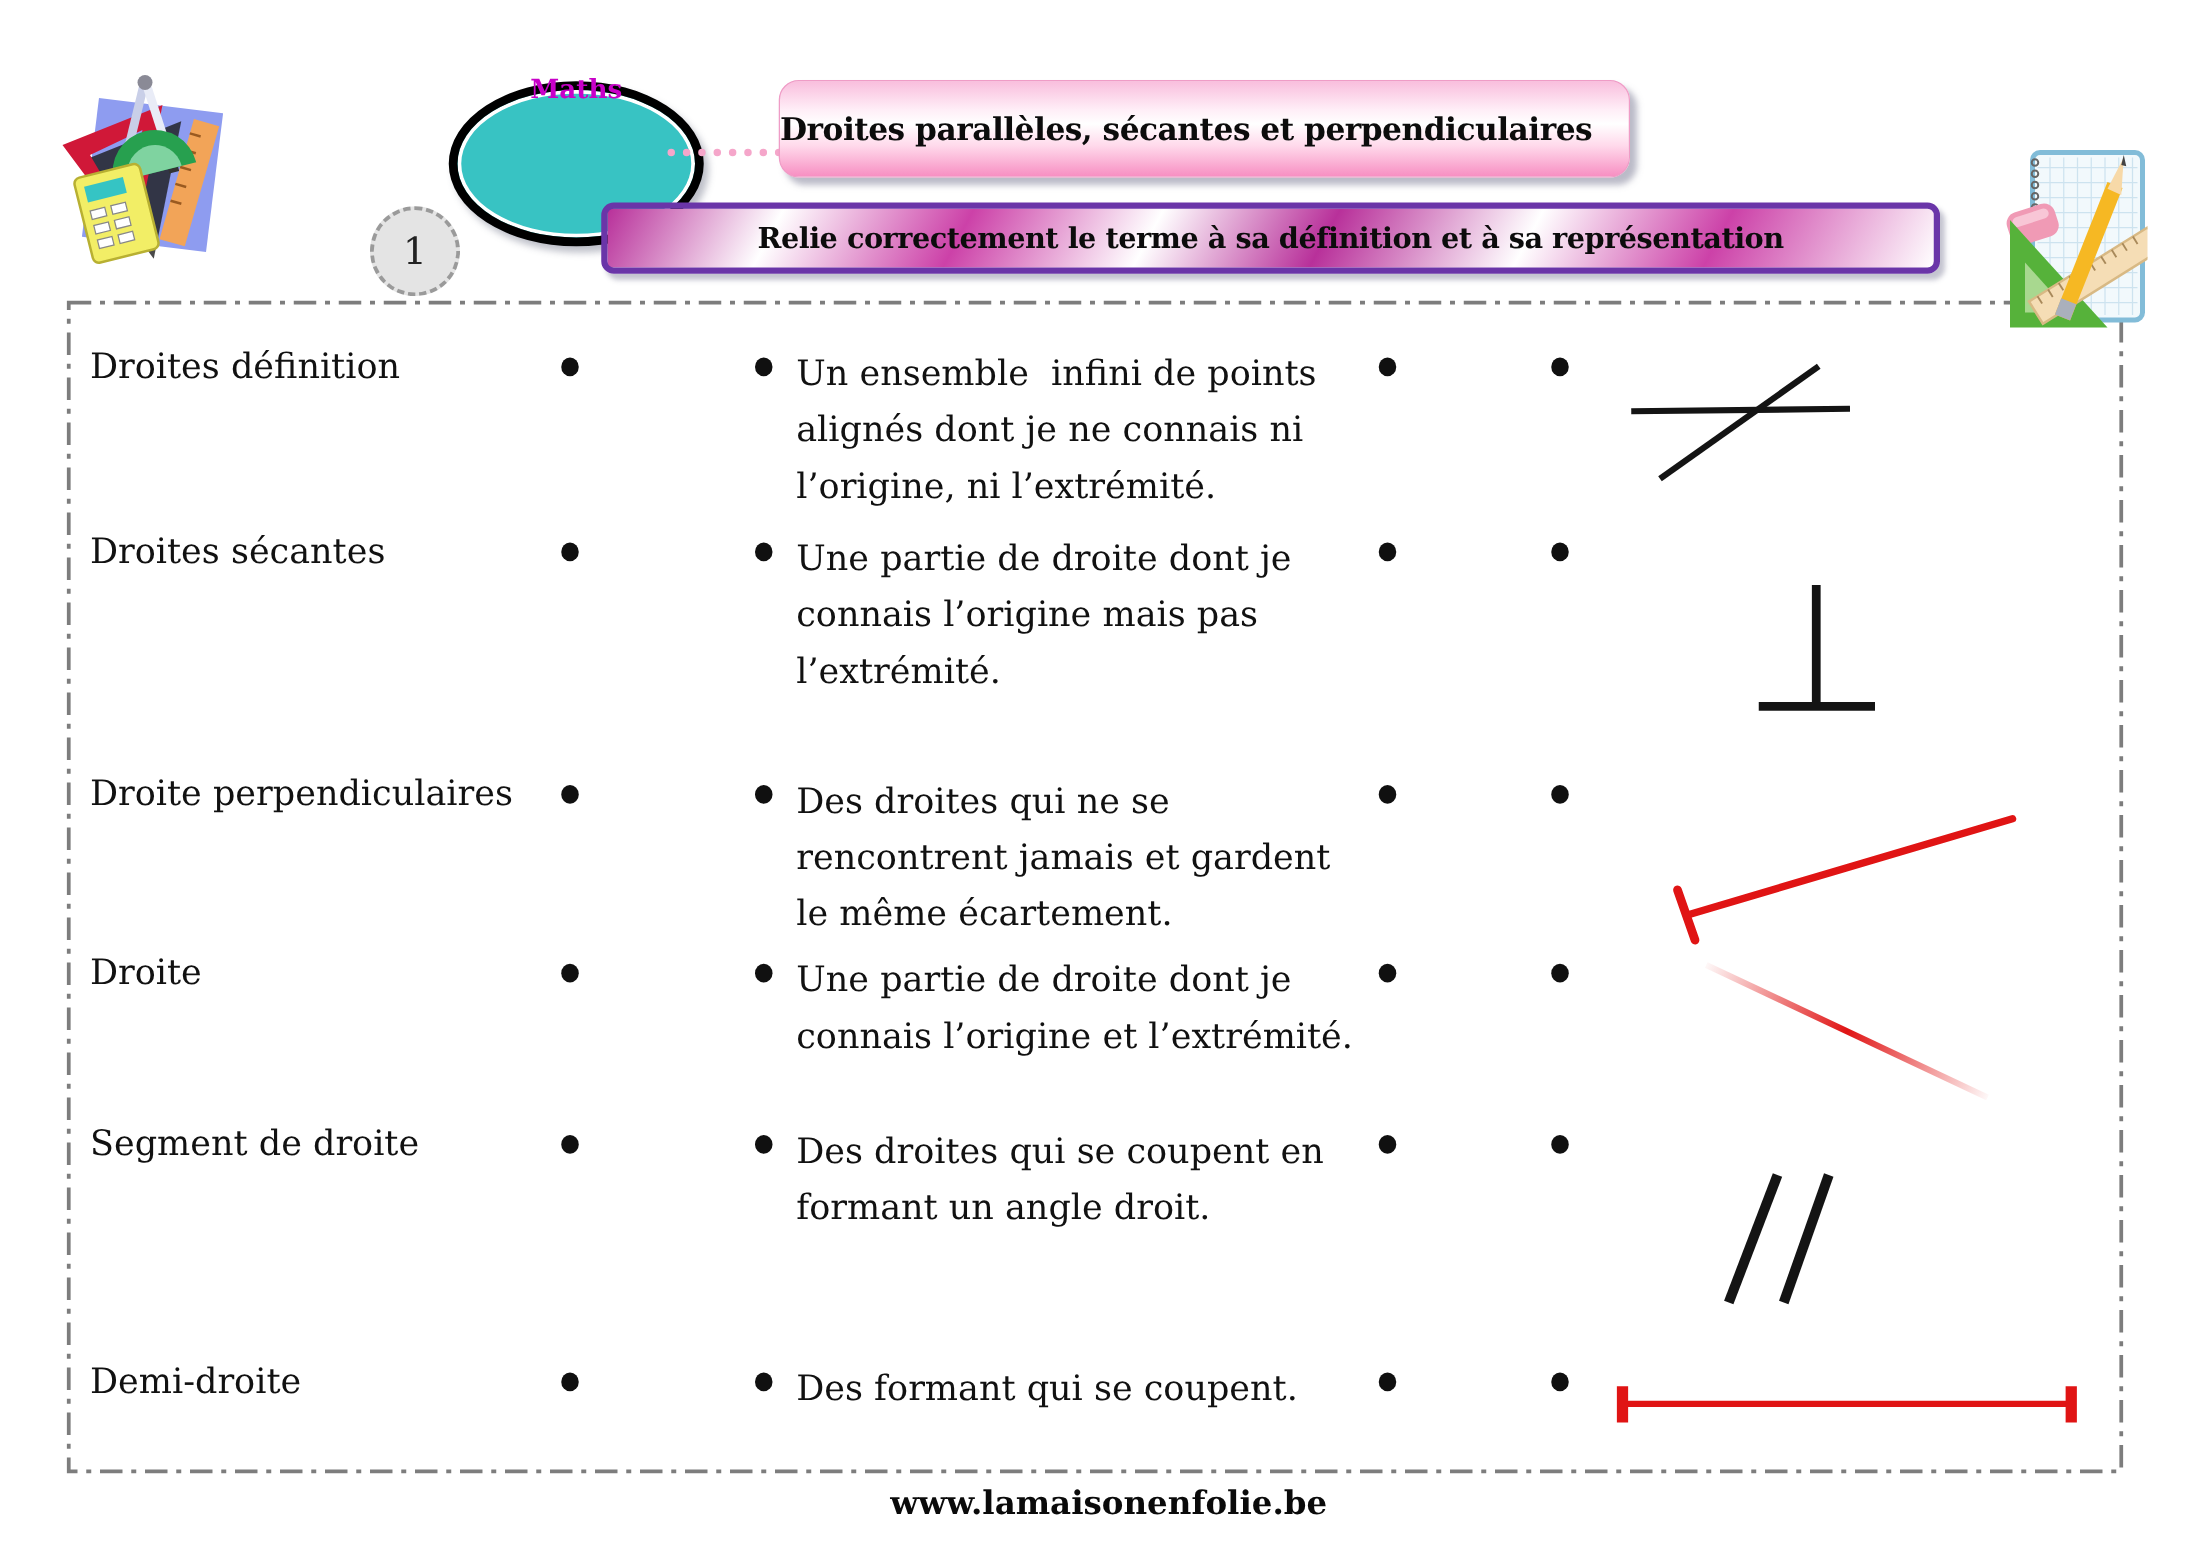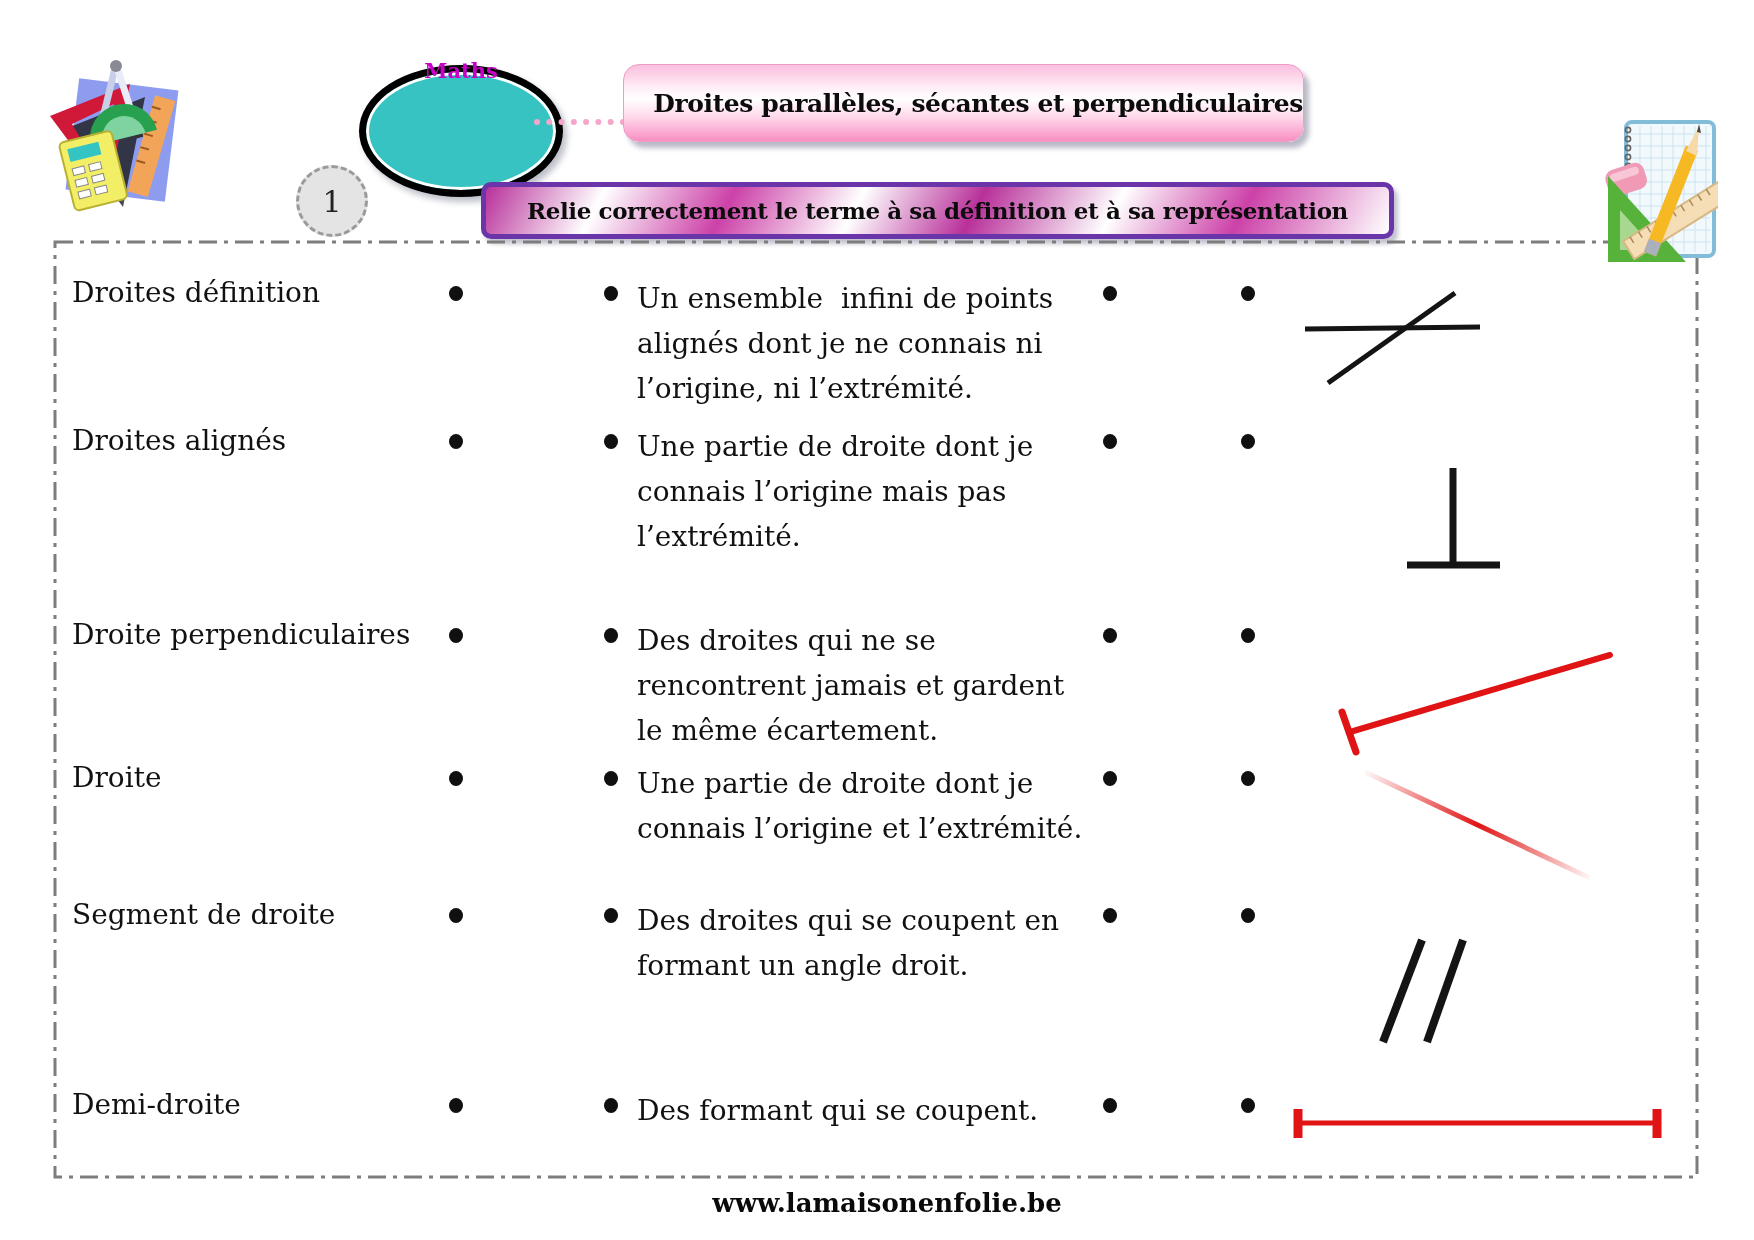--- a/index.html
+++ b/index.html
@@ -24,37 +24,37 @@
   .connector {
     position:absolute; left:534px; top:119px; width:92px; height:0;
     border-top:6px dotted #f5a6ca;
   }
 
   .title-banner {
     position:absolute; left:623px; top:64px; width:679px; height:76px;
     border-radius:16px; border:1px solid #ef9cc6;
     background:linear-gradient(180deg,#f9bedd 0%, #ffeef7 30%, #ffffff 45%, #ffd9eb 68%, #f78fc2 100%);
     box-shadow:5px 6px 5px rgba(120,120,145,.5);
-    display:flex; align-items:center; justify-content:flex-end;
+    display:flex; align-items:center; justify-content:flex-start;
   }
   .title-banner span { font-weight:bold; font-size:25px; letter-spacing:-0.4px; white-space:nowrap; color:#0c0c0c; }
 
   .exercise-number {
     position:absolute; left:296px; top:165px; width:66px; height:66px;
     background:#e4e4e4; border:3px dashed #9a9a9a; border-radius:50%;
     display:flex; align-items:center; justify-content:center;
     font-size:30px; color:#222;
   }
 
   .instruction-banner {
-    position:absolute; left:481px; top:162px; width:913px; height:57px;
+    position:absolute; left:481px; top:162px; width:1071px; height:57px;
     border:5px solid #6a35a8; border-radius:10px; box-sizing:border-box;
     background:linear-gradient(118deg,#b8309a 0%, #ffffff 13%, #cc41a8 27%, #ffffff 41%, #b8309a 54%, #ffffff 69%, #cc41a8 83%, #ffffff 100%);
     box-shadow:4px 5px 4px rgba(125,125,150,.45);
-    display:flex; align-items:center; justify-content:center;margin-top:20px;
+    display:flex; align-items:center; justify-content:center;
   }
   .instruction-banner span { font-weight:bold; font-size:23px; letter-spacing:-0.4px; white-space:nowrap; color:#0c0c0c; }
 
   
   .border-svg { position:absolute; left:50px; top:236px; }
 
   .row { position:absolute; left:0; width:1754px; height:0; }
   .term { position:absolute; left:72px; top:0; font-size:28px; white-space:nowrap; }
   .def  { position:absolute; left:637px; top:0; font-size:28px; line-height:45px; white-space:pre-line; }
   .dot  {
@@ -191,21 +191,21 @@
     <span class="dot c1"></span>
     <span class="dot c2"></span>
     <div class="def">Un ensemble&nbsp; infini de points
 alignés dont je ne connais ni
 l’origine, ni l’extrémité.</div>
     <span class="dot c3"></span>
     <span class="dot c4"></span>
   </div>
 
   <div class="row" style="top:424px">
-    <div class="term">Droites alignés</div>
+    <div class="term">Droites sécantes</div>
     <span class="dot c1"></span>
     <span class="dot c2"></span>
     <div class="def">Une partie de droite dont je
 connais l’origine mais pas
 l’extrémité.</div>
     <span class="dot c3"></span>
     <span class="dot c4"></span>
   </div>
 
   <div class="row" style="top:618px">

